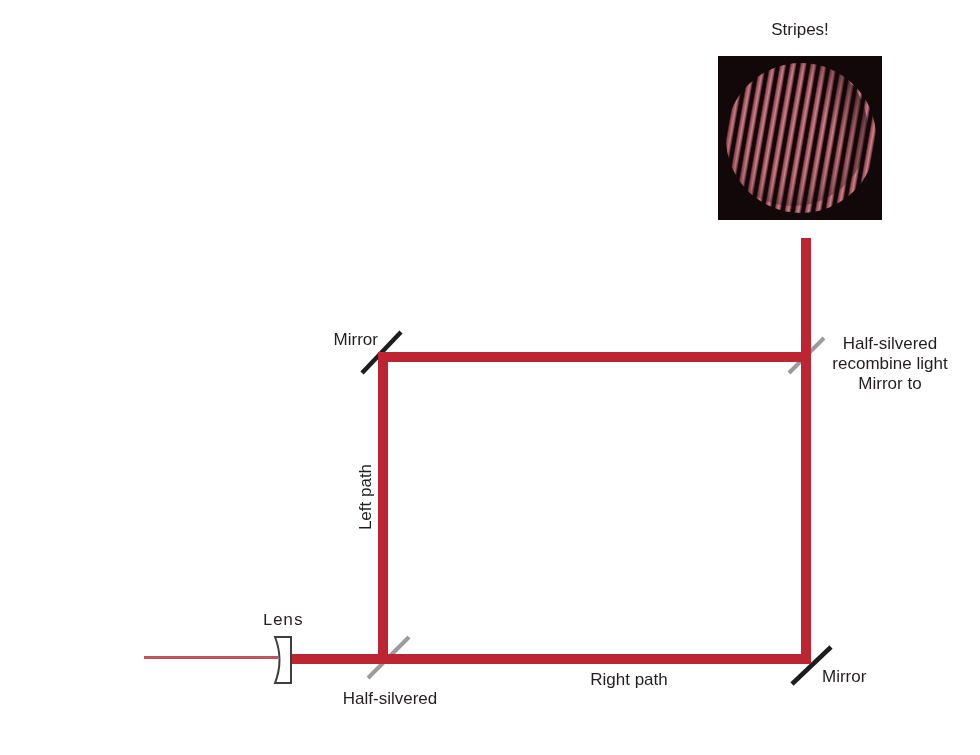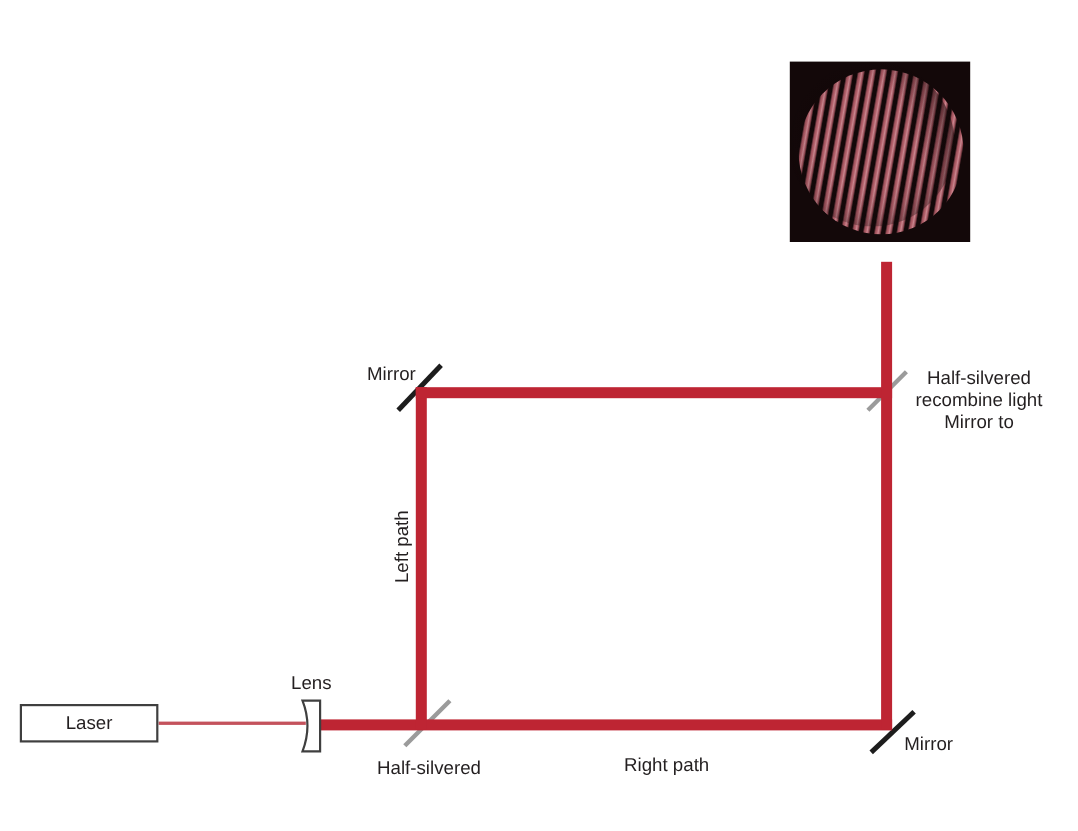--- a/index.html
+++ b/index.html
@@ -66,23 +66,23 @@
     position:absolute;left:0;top:0;width:150px;height:150px;border-radius:50%;
     background:
       linear-gradient(245deg, rgba(19,8,9,0.55) 0%, rgba(19,8,9,0) 32%),
       radial-gradient(circle at 46% 46%, rgba(19,8,9,0) 42%, rgba(19,8,9,0.12) 60%, rgba(19,8,9,0.45) 78%, rgba(19,8,9,0.92) 98%);
   }
 
   
   #stripes-label{left:718px;top:20px;width:164px;z-index:4;}
   #mirror-tl-label{left:300px;top:330px;width:78px;z-index:4;}
   #left-path-label{left:316px;top:487px;width:100px;transform:rotate(-90deg);z-index:4;}
-  #lens-label{left:253px;top:611px;width:60px;z-index:4;}
+  #lens-label{left:253px;top:611px;width:60px;z-index:4;font-family:Liberation Mono, monospace;}
   #split-label{left:290px;top:689px;width:200px;z-index:4;}
-  #right-path-label{left:546px;top:670px;width:120px;z-index:4;margin-top:16px;}
+  #right-path-label{left:569px;top:670px;width:120px;z-index:4;}
   #mirror-br-label{left:822px;top:667px;width:70px;z-index:4;}
   #recombine-label{left:810px;top:334px;width:160px;z-index:4;}
 </style>
 </head>
 <body>
 
 <div class="stage">
 
   <svg id="optics-svg" viewBox="0 0 980 755">
     <line x1="362" y1="373" x2="401" y2="332" style="stroke:var(--mirror)" stroke-width="4.5"></line>
@@ -90,33 +90,31 @@
     <line x1="368" y1="678" x2="409" y2="637" style="stroke:var(--splitter)" stroke-width="4"></line>
     <line x1="789" y1="373" x2="824" y2="338" style="stroke:var(--splitter)" stroke-width="4"></line>
   </svg>
 
   <div class="beam-thin" id="beam-laser"></div>
   <div class="beam" id="beam-bottom-h"></div>
   <div class="beam" id="beam-left-v"></div>
   <div class="beam" id="beam-top-h"></div>
   <div class="beam" id="beam-right-v"></div>
 
-  <div class="abs" id="laser-box">
-    <span class="label">Laser</span>
-  </div>
 
   <svg class="abs" id="lens-svg" width="22" height="50" viewBox="0 0 22 50">
     <path d="M3 2 H19 V48 H3 Q12 25 3 2 Z" fill="#ffffff" style="stroke:var(--box-border)" stroke-width="2"></path>
   </svg>
 
   <div class="abs" id="stripes-image">
     <div id="interference-pattern"></div>
     <div id="pattern-vignette"></div>
   </div>
 
+  <div class="abs label center" id="stripes-label">Stripes!</div>
 
   <div class="abs label right" id="mirror-tl-label">Mirror</div>
 
   <div class="abs label center" id="left-path-label">Left path</div>
 
   <div class="abs label center" id="lens-label">Lens</div>
 
   <div class="abs label center" id="split-label">
     <div>Half-silvered</div>
   </div>

